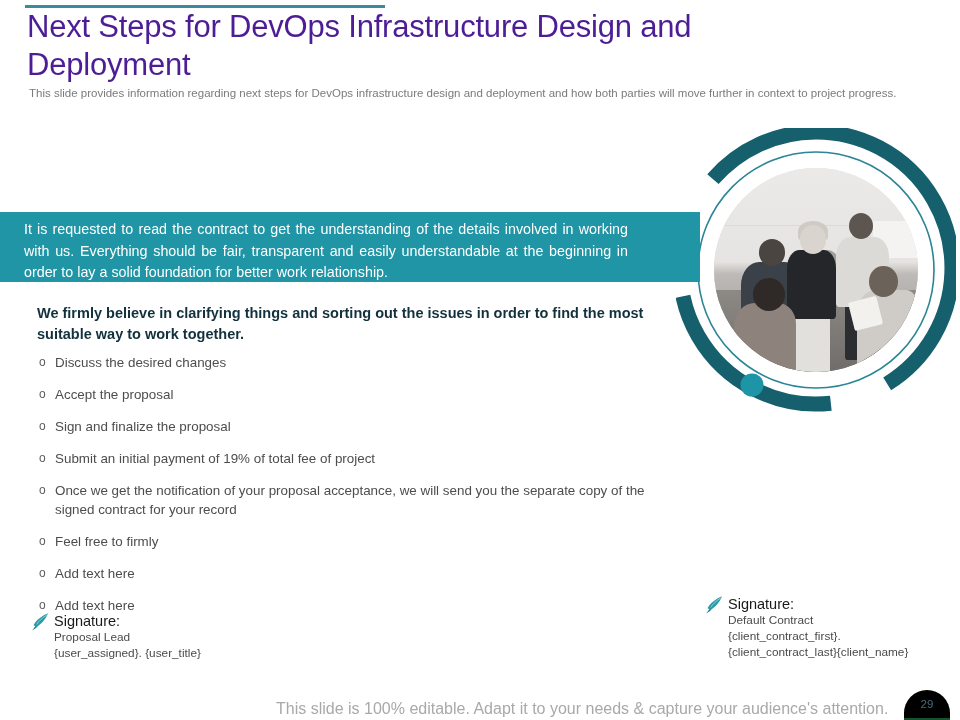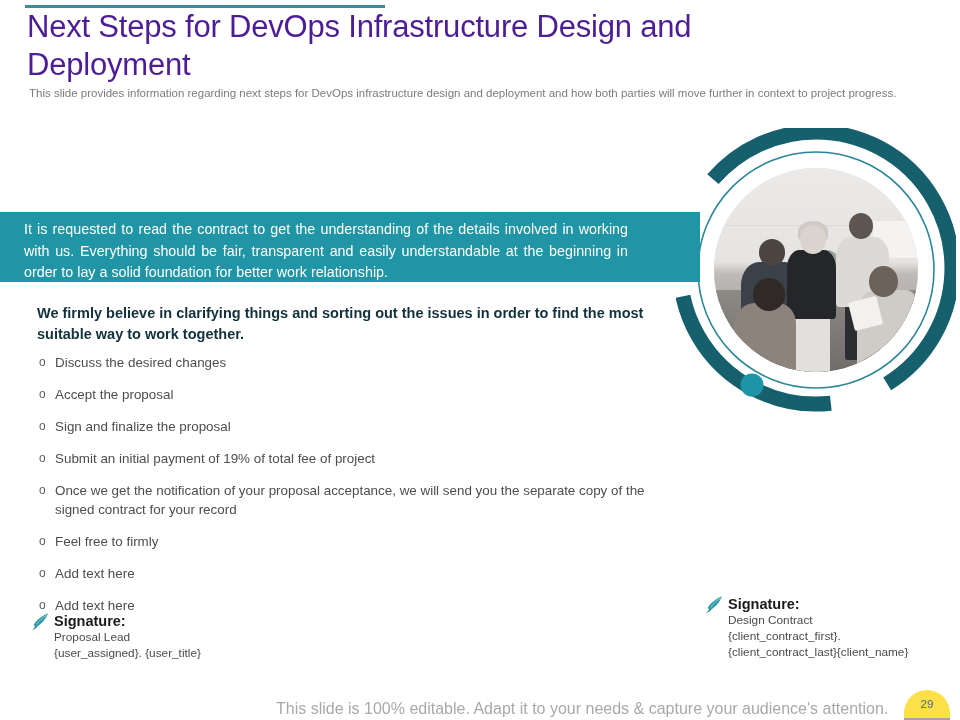--- a/index.html
+++ b/index.html
@@ -167,21 +167,21 @@
   .sig {
     position: absolute;
   }
   .sig-left  { left: 28px;  top: 612px; }
   .sig-right { left: 702px; top: 595px; }
   .sig-row { display: flex; align-items: flex-start; }
   .pen-icon { flex: 0 0 24px; width: 24px; height: 24px; margin-top: -2px; }
   .sig-body { padding-left: 2px; }
   .sig-title {
     font-size: 14.5px;
-    font-weight: bold;
+    font-weight: normal;
     color: #1a1a1a;
     line-height: 1.25;
   }
   .sig-line {
     font-size: 11.8px;
     color: #4a4a4a;
     line-height: 1.33;
     white-space: nowrap;
   }
 
@@ -192,23 +192,23 @@
     top: 700px;
     font-size: 16px;
     color: #a9a9a9;
   }
   .page-badge {
     position: absolute;
     right: 10px;
     bottom: 0px;
     width: 46px;
     height: 28px;
-    background: #fde047;
+    background: #000000;
     border-radius: 23px 23px 0 0;
-    border-bottom: 2px solid #a3a3a3;
+    border-bottom: 2px solid #14532d;
     display: flex;
     align-items: center;
     justify-content: center;
   }
   .page-badge span {
     font-size: 11.5px;
     color: #4b6b7a;
   }
 </style>
 </head>
@@ -317,21 +317,21 @@
     <div class="sig-row">
       <span class="pen-icon">
         <svg width="24" height="24" viewBox="0 0 24 24">
           <path d="M20 3.2 C16 4.6 10.4 8.4 7.2 12.6 L5.6 15 L8.4 17.6 L10.6 15.6 C14.8 12.4 18.6 7.4 20 3.2 Z" fill="#2a9aa8"></path>
           <path d="M7.4 16.2 L4.2 20.4 L8.6 17.4 Z" fill="#17707e"></path>
           <path d="M18.8 5 C15 7.2 11 10.8 8.6 14.4" stroke="#ffffff" stroke-width="0.9" fill="none" opacity="0.55"></path>
         </svg>
       </span>
       <span class="sig-body">
         <div class="sig-title">Signature:</div>
-        <div class="sig-line">Design Contract</div>
+        <div class="sig-line">Default Contract</div>
         <div class="sig-line">{client_contract_first}.</div>
         <div class="sig-line">{client_contract_last}{client_name}</div>
       </span>
     </div>
   </div>
 
   <div class="footer-note">This slide is 100% editable. Adapt it to your needs &amp; capture your audience's attention.</div>
   <div class="page-badge">
     <span>29</span>
   </div>

